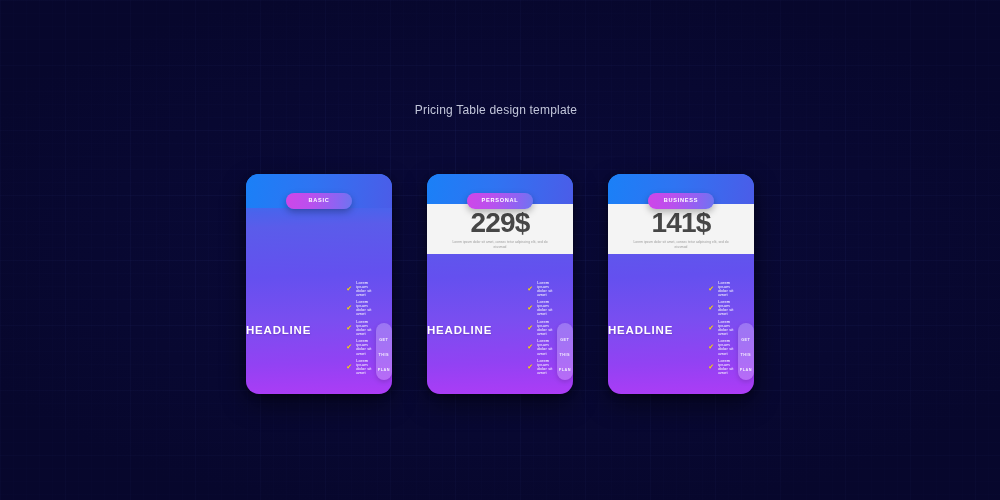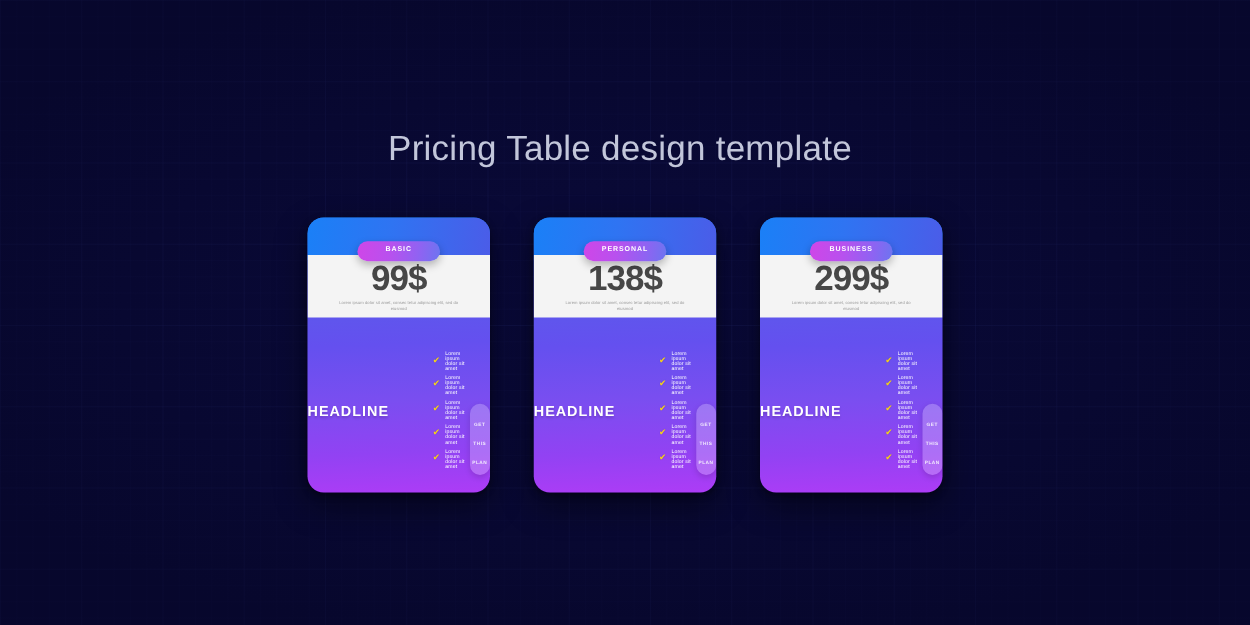--- a/index.html
+++ b/index.html
@@ -18,21 +18,21 @@
     background-size: 65px 65px, 65px 65px, 13px 13px, 13px 13px;
     background-position: 0 0, 0 0, 0 0, 0 0;
   }
   #stage::after{
     content:""; position:absolute; inset:0; pointer-events:none;
     background: radial-gradient(ellipse 60% 55% at 50% 50%, rgba(10,10,58,0.35) 0%, rgba(6,6,40,0.75) 100%);
   }
 
   #page-title {
     position:absolute; left:0; top:103px; width:992px;
-    text-align:center; font-size:28px; font-weight:400;
+    text-align:center; font-size:12px; font-weight:400;
     color:#c2c6da; letter-spacing:0.2px; z-index:3;
   }
 
   #cards {
     position:absolute; left:0; top:174px; width:1000px; height:222px;
     display:flex; justify-content:center; gap:35px; z-index:3;
   }
 
   .card {
     position:relative; width:146px; height:220px;
@@ -117,24 +117,20 @@
   <div id="page-title">Pricing Table design template</div>
 
   <div id="cards">
   <div class="card">
     <div class="card-headerband"></div>
 
     <div class="badge">
       <div class="badge-label">BASIC</div>
     </div>
 
-    <div class="price-panel">
-      <div class="price">99$</div>
-      <div class="price-desc">Lorem ipsum dolor sit amet, consec tetur adipiscing elit, sed do eiusmod</div>
-    </div>
 
     <div class="body">
       <div class="headline">HEADLINE</div>
       <div class="features">
   <div class="feature">
     <span class="check">✔</span>
     <span class="feature-label">Lorem ipsum dolor sit amet</span>
   </div>
 
   <div class="feature">
@@ -164,21 +160,21 @@
   </div>
 
   <div class="card">
     <div class="card-headerband"></div>
 
     <div class="badge">
       <div class="badge-label">PERSONAL</div>
     </div>
 
     <div class="price-panel">
-      <div class="price">138$</div>
+      <div class="price">229$</div>
       <div class="price-desc">Lorem ipsum dolor sit amet, consec tetur adipiscing elit, sed do eiusmod</div>
     </div>
 
     <div class="body">
       <div class="headline">HEADLINE</div>
       <div class="features">
   <div class="feature">
     <span class="check">✔</span>
     <span class="feature-label">Lorem ipsum dolor sit amet</span>
   </div>
@@ -210,21 +206,21 @@
   </div>
 
   <div class="card">
     <div class="card-headerband"></div>
 
     <div class="badge">
       <div class="badge-label">BUSINESS</div>
     </div>
 
     <div class="price-panel">
-      <div class="price">299$</div>
+      <div class="price">141$</div>
       <div class="price-desc">Lorem ipsum dolor sit amet, consec tetur adipiscing elit, sed do eiusmod</div>
     </div>
 
     <div class="body">
       <div class="headline">HEADLINE</div>
       <div class="features">
   <div class="feature">
     <span class="check">✔</span>
     <span class="feature-label">Lorem ipsum dolor sit amet</span>
   </div>

